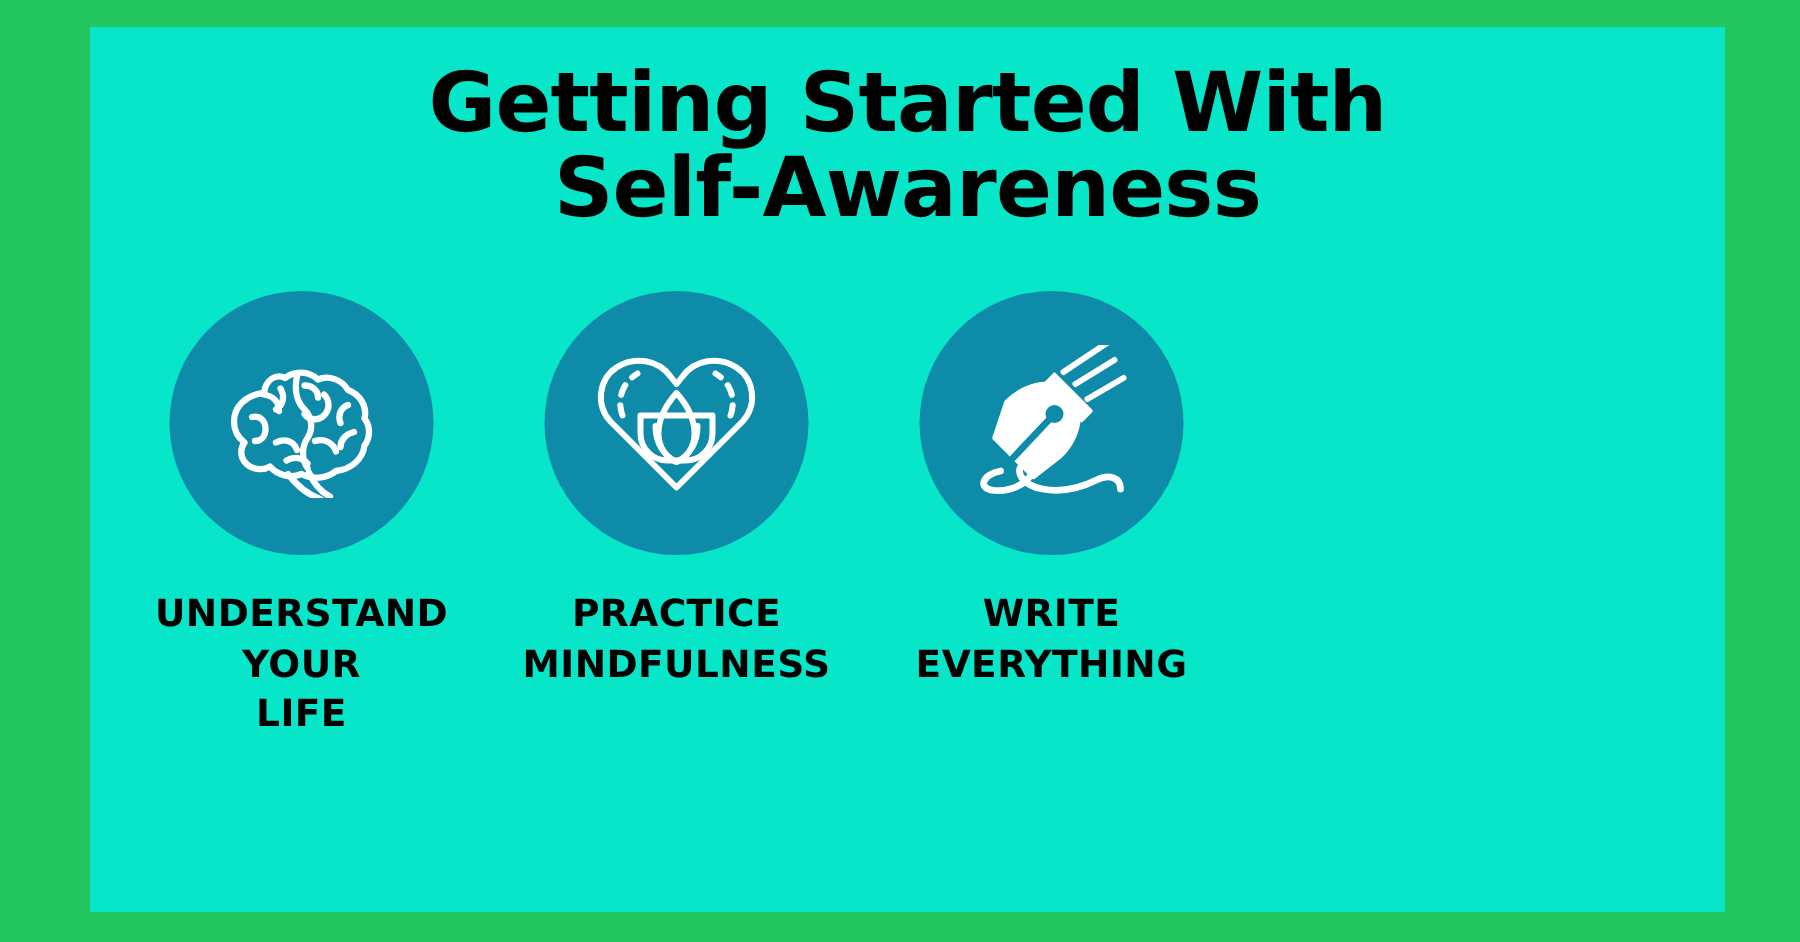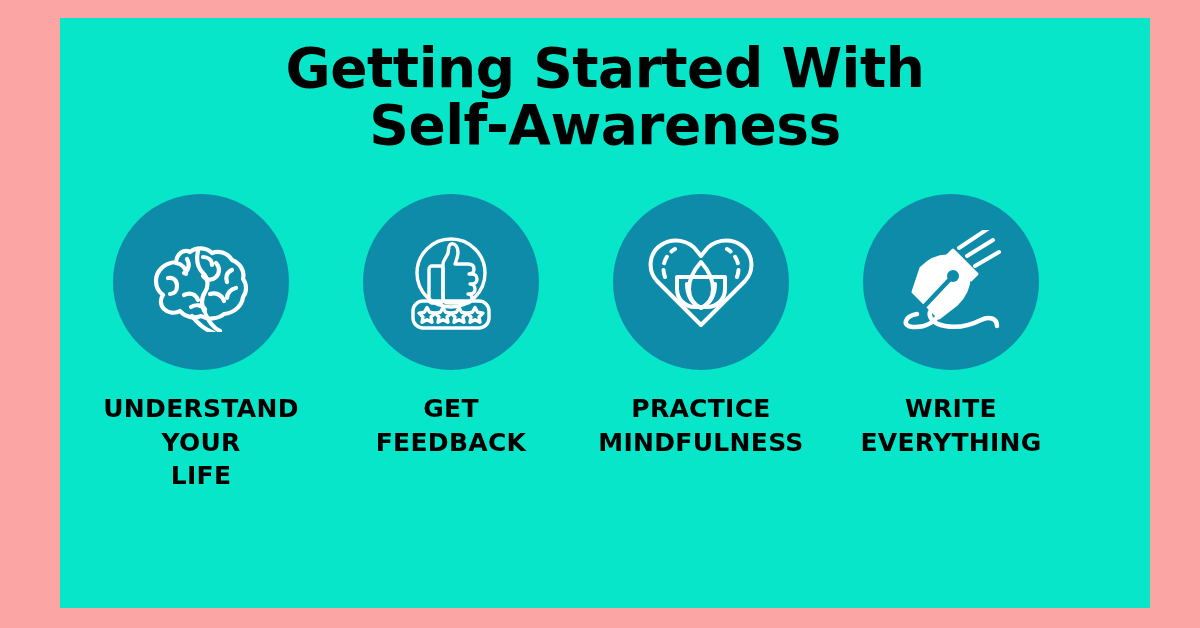--- a/index.html
+++ b/index.html
@@ -6,21 +6,21 @@
 
   html, body {
     width:1200px; height:628px;
     font-family:"DejaVu Sans", sans-serif;
     overflow:hidden;
   }
 
   #poster {
     position:relative;
     width:1200px; height:628px;
-    background:#fca5a5;
+    background:#22c55e;
   }
 
   #panel {
     position:absolute;
     left:60px; top:18px;
     width:1090px; height:590px;
     background:#07e6c9;
   }
 
   
@@ -120,53 +120,20 @@
               <path d="M46 84 C52 92 60 98 68 101"></path>
               <path d="M60 83 C63 90 68 96 74 99"></path>
             </svg>
           </span>
         </div>
         <div class="step-label">UNDERSTAND
 YOUR
 LIFE</div>
       </div>
 
-      <div class="step">
-        <div class="badge">
-          <span>
-            <svg width="104" height="104" viewBox="0 0 104 104" fill="none" stroke="#ffffff" stroke-width="3.4" stroke-linecap="round" stroke-linejoin="round">
-
-              <circle cx="52" cy="43" r="34"></circle>
-
-              <path d="M44 34 C44 30 48 27 49 23 C50 19 49 15 52 14
-                       C56 13 59 17 59 22 C59 27 57 31 56 34
-                       L69 34 C73 34 75 36 75 39 C75 42 73 44 70 44
-                       L73 44 C76 44 78 46 78 49 C78 52 76 54 73 54
-                       L71 54 C74 54 76 56 76 59 C76 62 74 64 71 64
-                       L69 64 C72 64 73 66 73 68 C73 71 71 73 68 73
-                       L50 73 C46 73 44 71 44 67 Z"></path>
-
-              <rect x="30" y="36" width="14" height="37" rx="3"></rect>
-
-              <rect x="14" y="71" width="76" height="27" rx="10"></rect>
-
-              <path d="M28 77.5 L30.6 82.3 L36 83.1 L32 86.9 L33 92.2
-                       L28 89.7 L23 92.2 L24 86.9 L20 83.1 L25.4 82.3 Z"></path>
-              <path d="M44 77.5 L46.6 82.3 L52 83.1 L48 86.9 L49 92.2
-                       L44 89.7 L39 92.2 L40 86.9 L36 83.1 L41.4 82.3 Z"></path>
-              <path d="M60 77.5 L62.6 82.3 L68 83.1 L64 86.9 L65 92.2
-                       L60 89.7 L55 92.2 L56 86.9 L52 83.1 L57.4 82.3 Z"></path>
-              <path d="M76 77.5 L78.6 82.3 L84 83.1 L80 86.9 L81 92.2
-                       L76 89.7 L71 92.2 L72 86.9 L68 83.1 L73.4 82.3 Z"></path>
-            </svg>
-          </span>
-        </div>
-        <div class="step-label">GET
-FEEDBACK</div>
-      </div>
 
       <div class="step">
         <div class="badge">
           <span>
             <svg width="112" height="100" viewBox="0 0 112 100" fill="none" stroke="#ffffff" stroke-width="4" stroke-linecap="round" stroke-linejoin="round">
 
               <path d="M56 93 L12 49 C2 38 4 21 16 13 C28 5 44 8 52 19
                        L56 24 L60 19 C68 8 84 5 96 13 C108 21 110 38 100 49 Z"></path>
 
               <path d="M20 45 C16 34 20 23 30 17" stroke-dasharray="7 7"></path>

